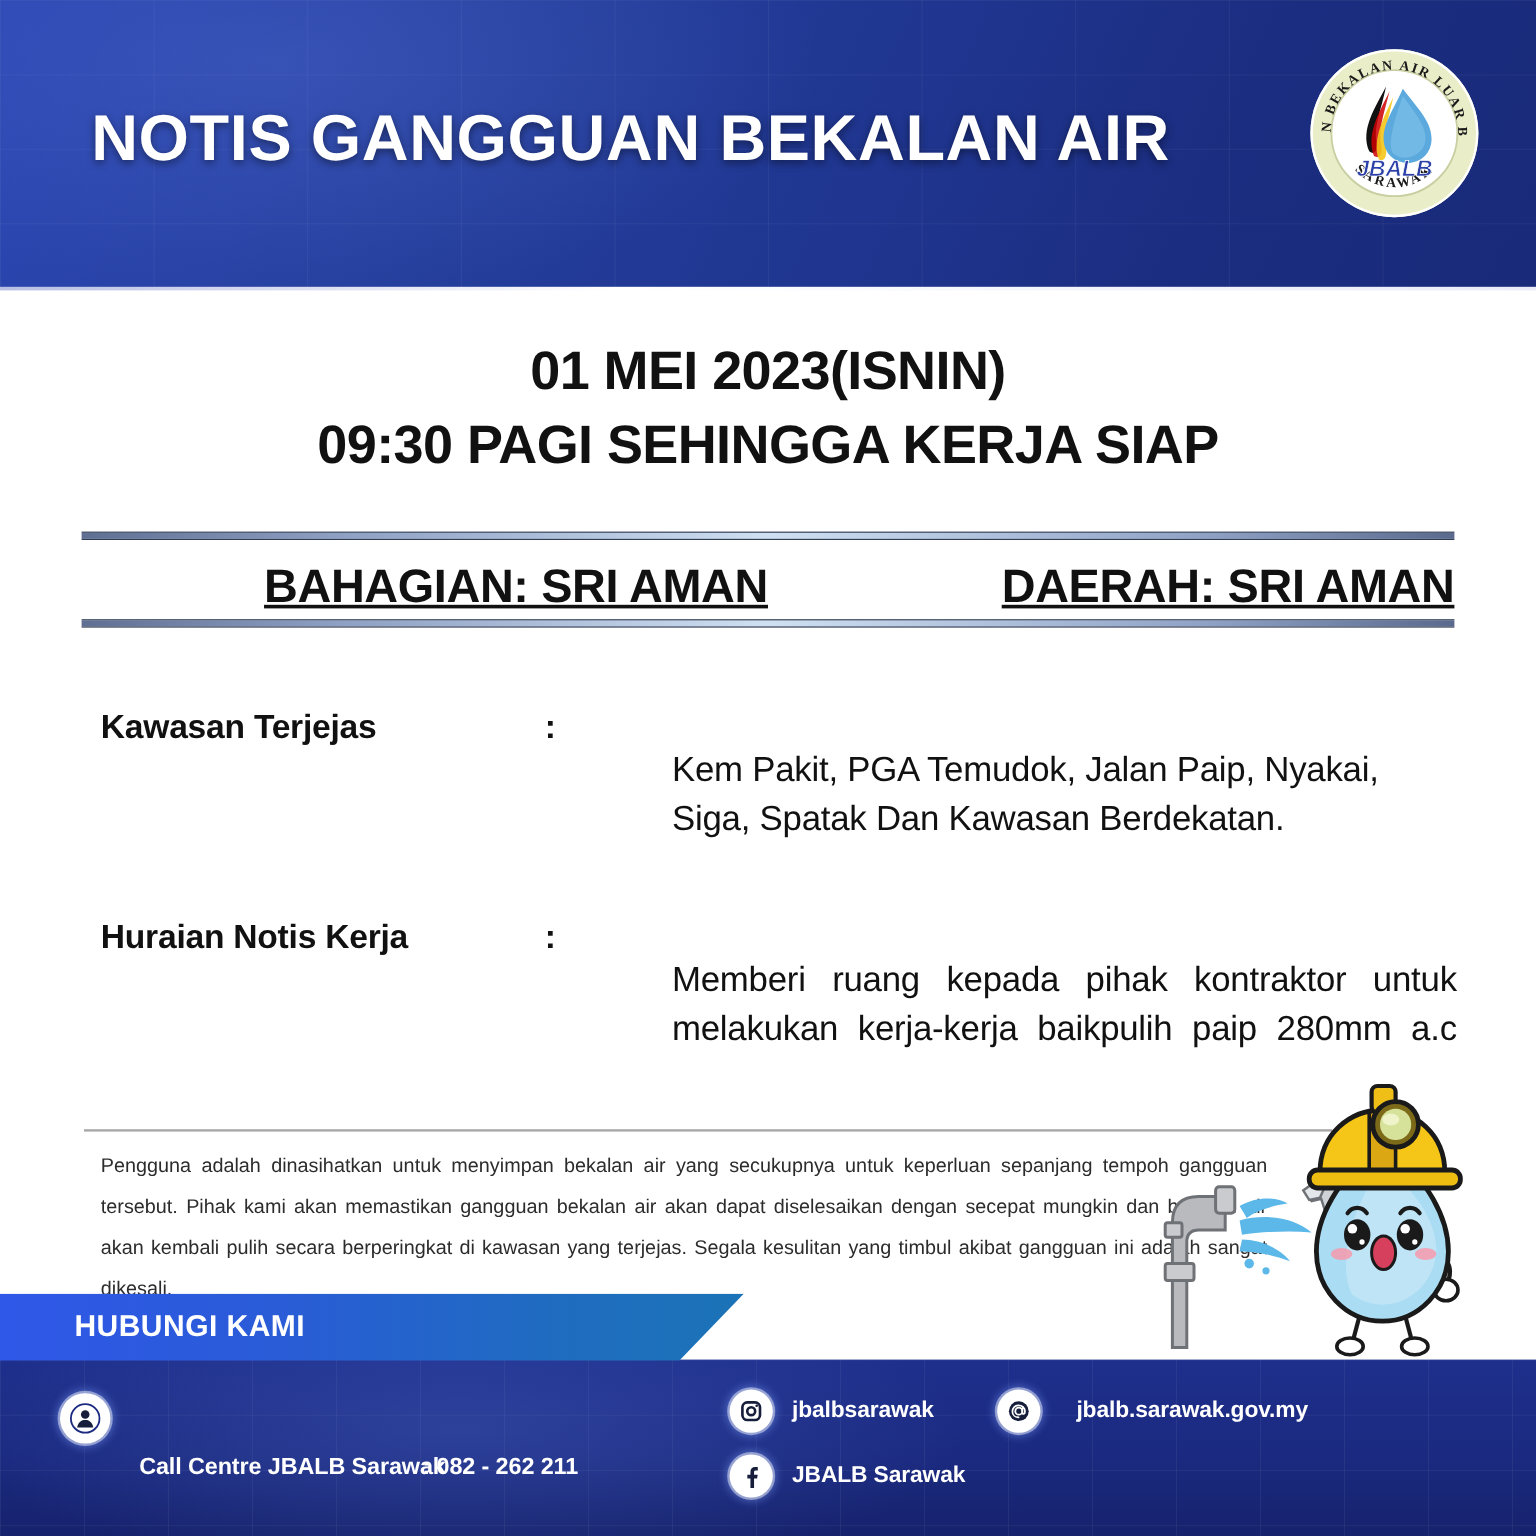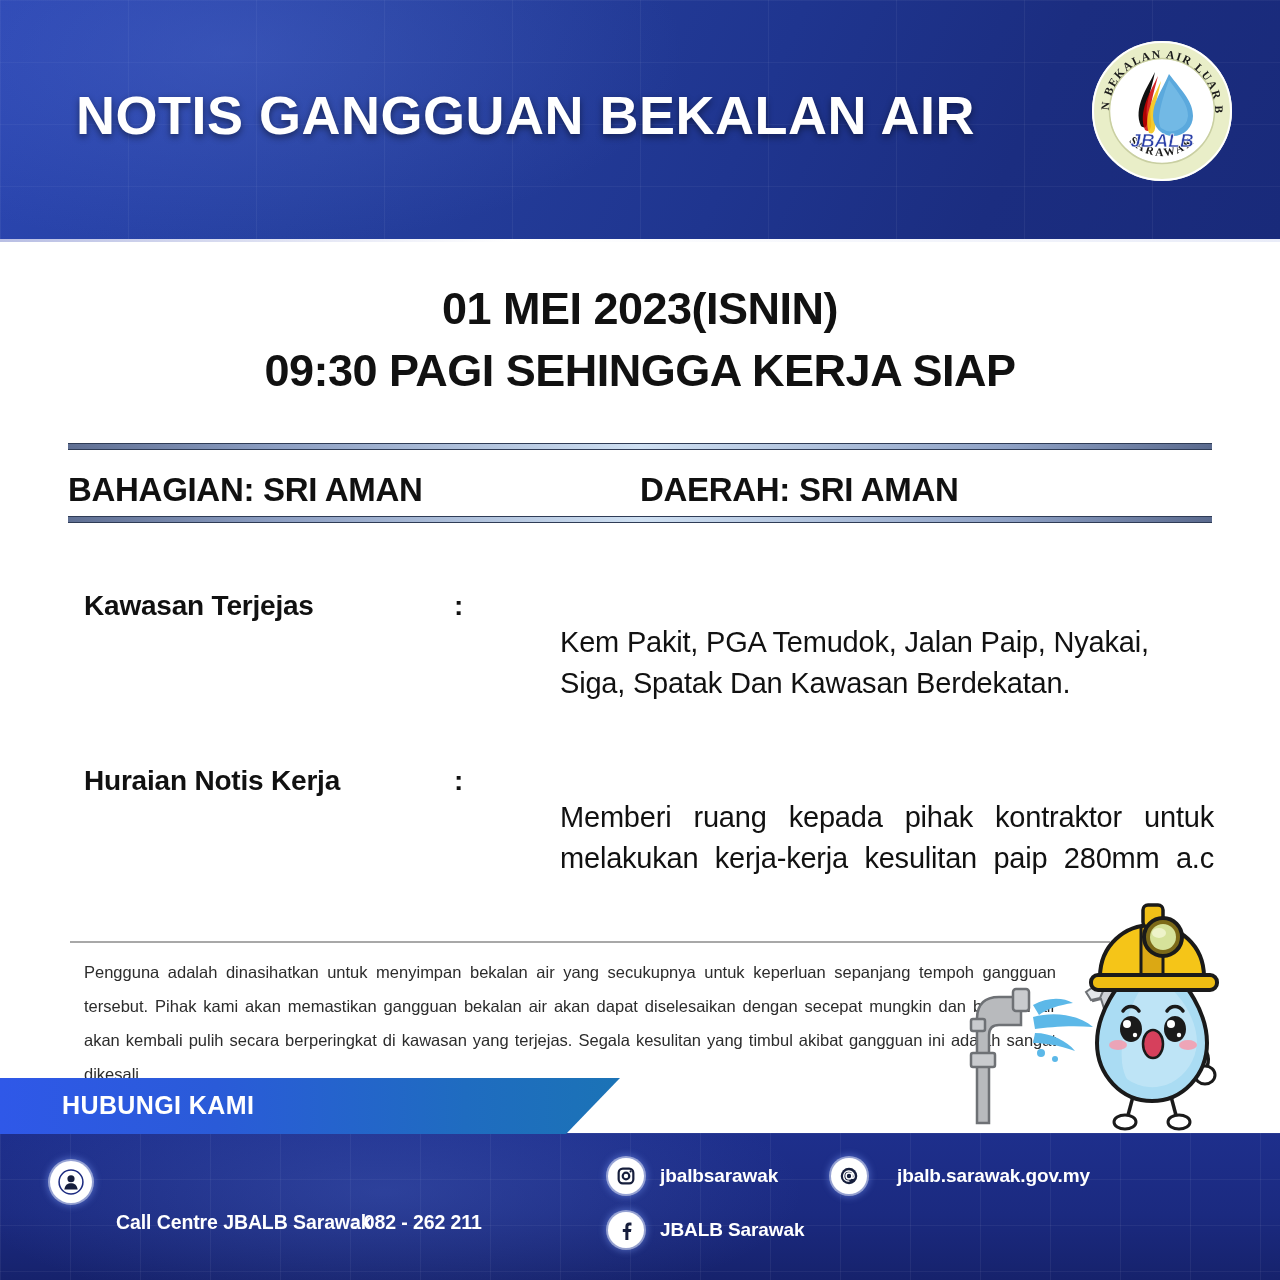--- a/index.html
+++ b/index.html
@@ -58,23 +58,24 @@
     border-top:1px solid #2f3c56; border-bottom:1px solid #2f3c56;
   }
   .rule-top { top:443px; }
   .rule-bottom { top:516px; }
 
   .region-row {
     position:absolute; left:68px; top:462px; width:1144px; height:56px;
     display:flex; align-items:center;
   }
   .region-cell {
-    flex:1 1 50%; text-align:left;
-    font-size:33px; font-weight:bold; color:#111; letter-spacing:-0.3px;
+    flex:1 1 50%; text-align:right;
+    font-size:39px; font-weight:bold; color:#111; letter-spacing:-0.3px;
     white-space:nowrap;
+    text-decoration:underline;
   }
 
   
   .detail {
     position:absolute; left:84px; width:1130px;
     display:flex; align-items:flex-start;gap:40px;
   }
   .detail-affected { top:585px; }
   .detail-desc { top:760px; }
   .detail-label {
@@ -211,21 +212,21 @@
       <div>Kem Pakit, PGA Temudok, Jalan Paip, Nyakai,</div>
       <div>Siga, Spatak Dan Kawasan Berdekatan.</div>
     </div>
   </div>
 
   <div class="detail detail-desc">
     <div class="detail-label">Huraian Notis Kerja</div>
     <div class="detail-colon">:</div>
     <div class="detail-value">
       <div style="text-align:justify;text-align-last:justify;">Memberi ruang kepada pihak kontraktor untuk</div>
-      <div style="text-align:justify;text-align-last:justify;">melakukan kerja-kerja kesulitan paip 280mm a.c</div>
+      <div style="text-align:justify;text-align-last:justify;">melakukan kerja-kerja baikpulih paip 280mm a.c</div>
     </div>
   </div>
 
   <div class="note-rule"></div>
   <div class="note">Pengguna adalah dinasihatkan untuk menyimpan bekalan air yang secukupnya untuk keperluan sepanjang tempoh gangguan tersebut. Pihak kami akan memastikan gangguan bekalan air akan dapat diselesaikan dengan secepat mungkin dan bekalan air akan kembali pulih secara berperingkat di kawasan yang terjejas. Segala kesulitan yang timbul akibat gangguan ini adalah sangat dikesali.</div>
 
   <svg class="mascot" viewBox="0 0 300 240">
 
     <g stroke="#6e7175" stroke-width="2.5" fill="#b8babd">
       <path d="M22 132 L22 126 Q22 104 44 104 L66 104 L66 132 L44 132 Q34 132 34 142 L34 230 L22 230 Z"></path>

